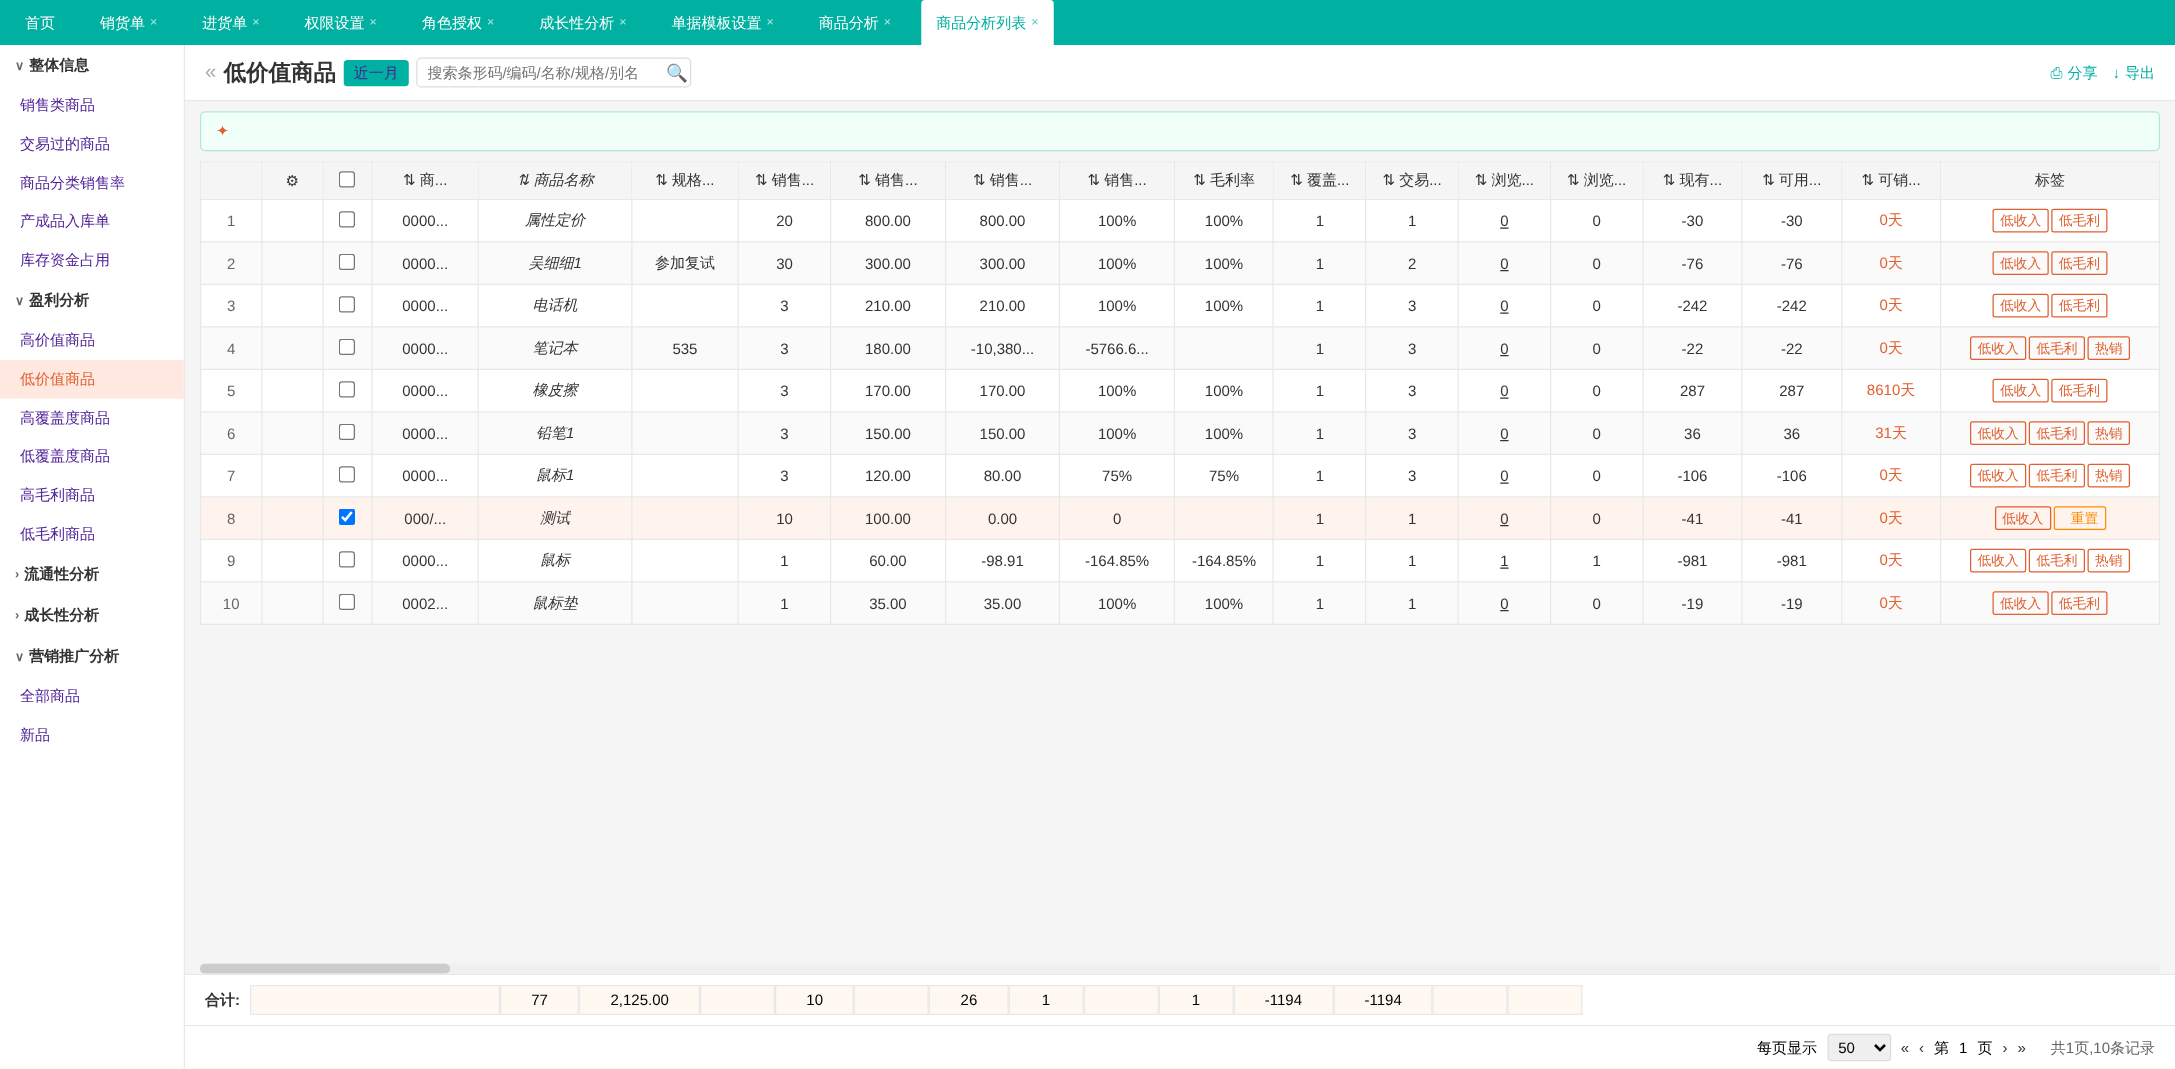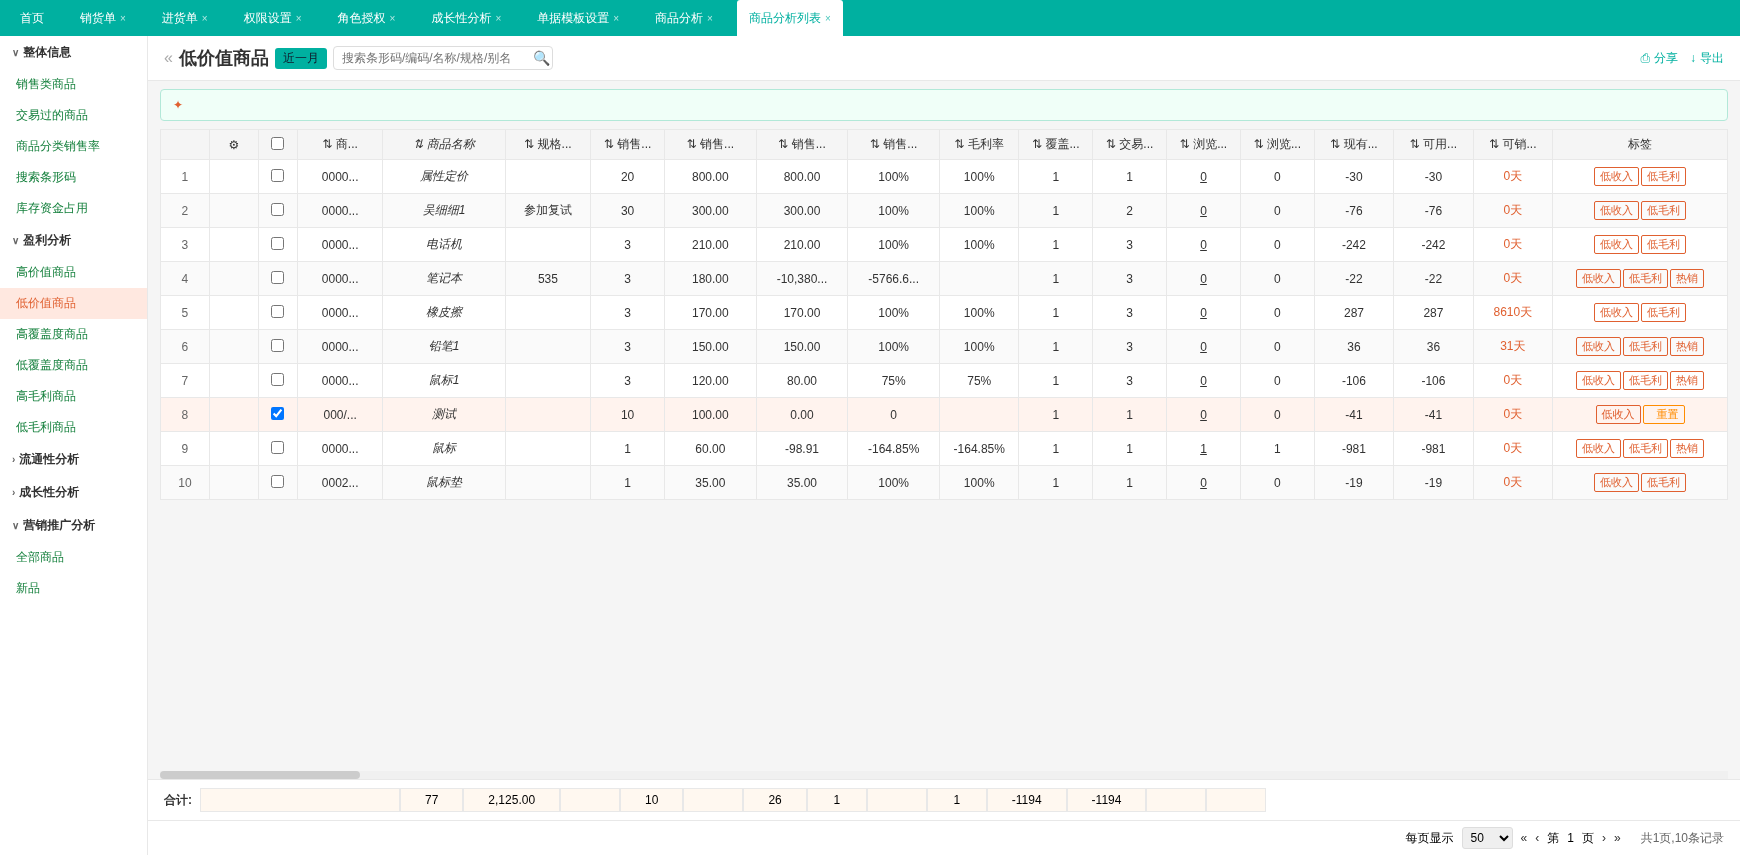--- a/index.html
+++ b/index.html
@@ -47,21 +47,21 @@
       color: #333;
       font-weight: bold;
       display: flex;
       align-items: center;
       gap: 4px;
       cursor: pointer;
     }
     .sidebar-section-header .arrow { font-size: 10px; color: #666; }
     .sidebar-item {
       padding: 7px 16px;
-      color: #15803d;
+      color: #4c1d95;
       cursor: pointer;
       display: block;
     }
     .sidebar-item.active { background: #ffe8e0; color: #e06030; }
 
     
     .content {
       flex: 1;
       display: flex;
       flex-direction: column;
@@ -78,21 +78,21 @@
       gap: 10px;
       border-bottom: 1px solid #e8e8e8;
     }
     .page-title {
       font-size: 18px;
       font-weight: bold;
       color: #333;
     }
     .period-badge {
       background: #00b0a0;
-      color: #0f172a;
+      color: #4c1d95;
       padding: 2px 8px;
       border-radius: 3px;
       font-size: 12px;
     }
     .search-box {
       border: 1px solid #ddd;
       border-radius: 4px;
       padding: 4px 28px 4px 8px;
       width: 220px;
       outline: none;
@@ -291,21 +291,21 @@
 <div class="main-layout">
 
   <aside class="sidebar">
     <div class="sidebar-section-header">
       <span class="arrow">∨</span>
       <span>整体信息</span>
     </div>
     <div class="sidebar-item">销售类商品</div>
     <div class="sidebar-item">交易过的商品</div>
     <div class="sidebar-item">商品分类销售率</div>
-    <div class="sidebar-item">搜索条形码</div>
+    <div class="sidebar-item">产成品入库单</div>
     <div class="sidebar-item">库存资金占用</div>
 
     <div class="sidebar-section-header">
       <span class="arrow">∨</span>
       <span>盈利分析</span>
     </div>
     <div class="sidebar-item">高价值商品</div>
     <div class="sidebar-item active">低价值商品</div>
     <div class="sidebar-item">高覆盖度商品</div>
     <div class="sidebar-item">低覆盖度商品</div>

